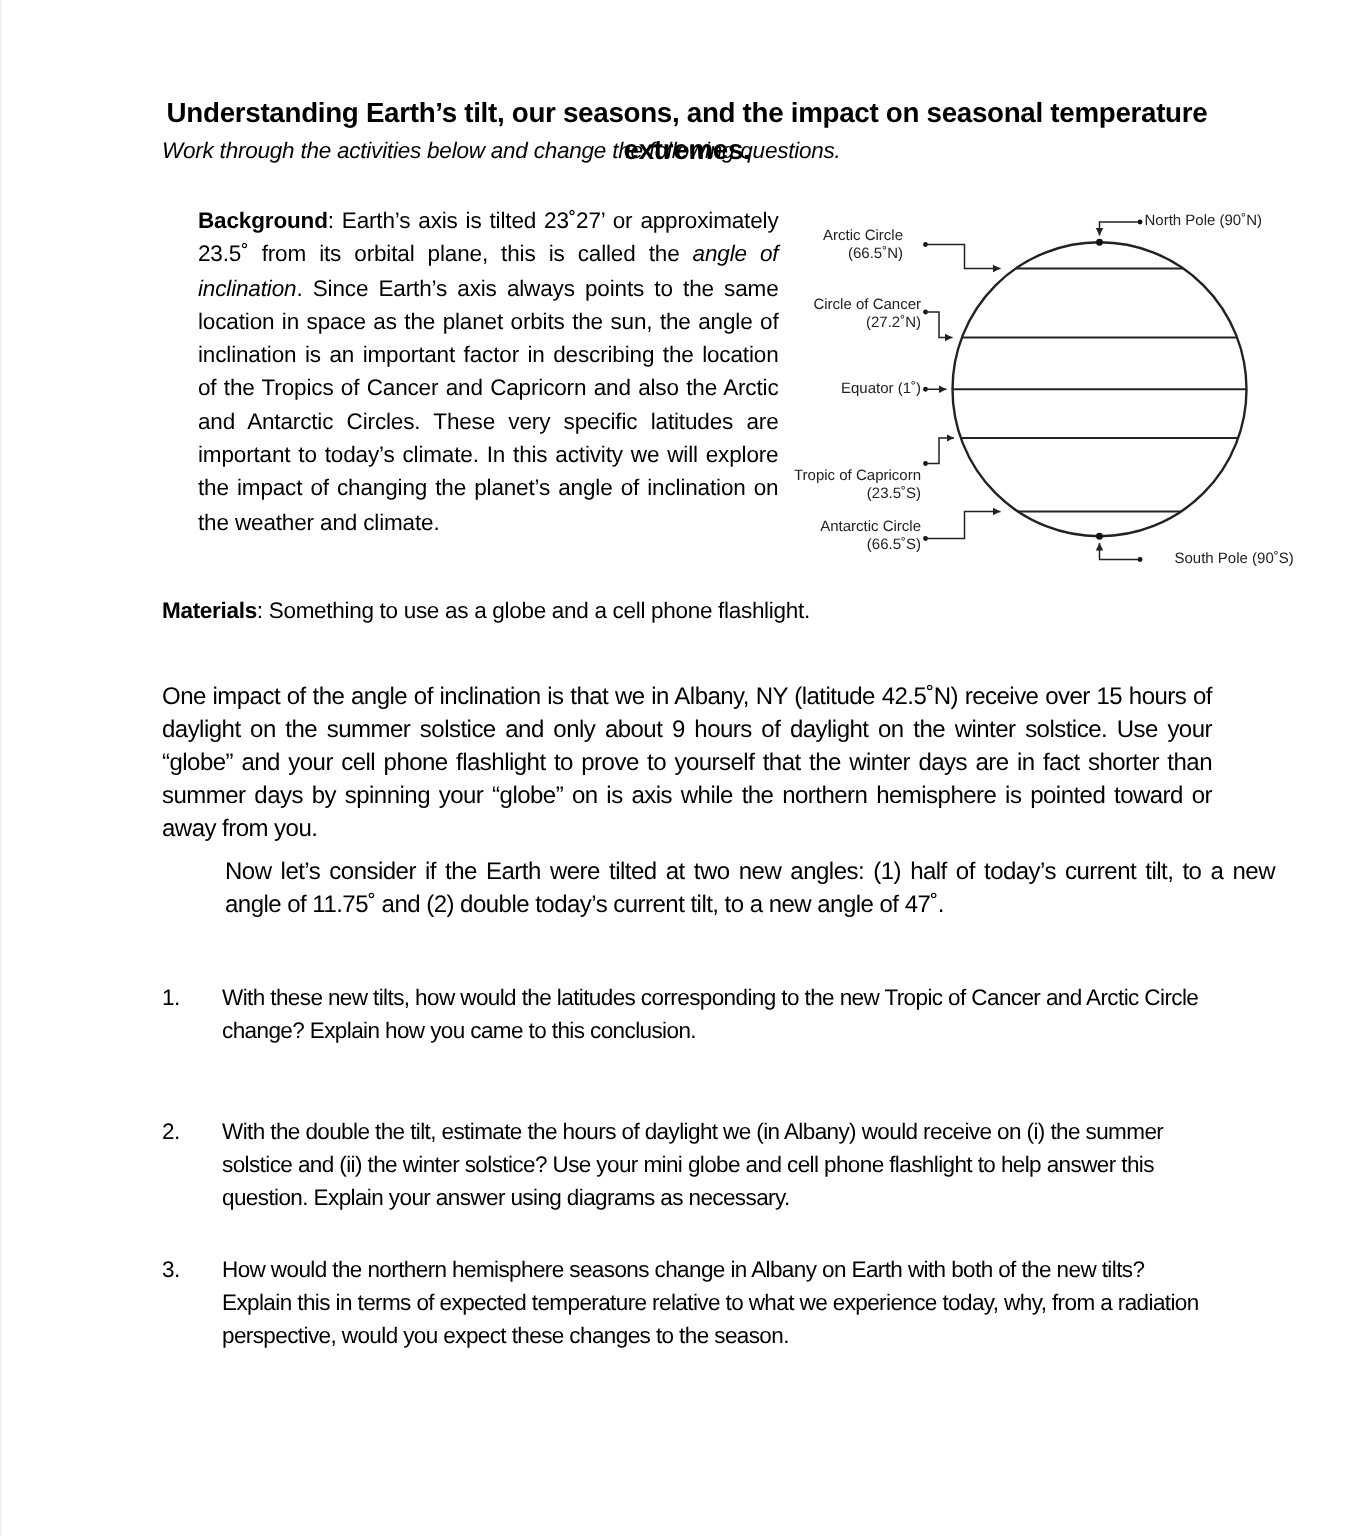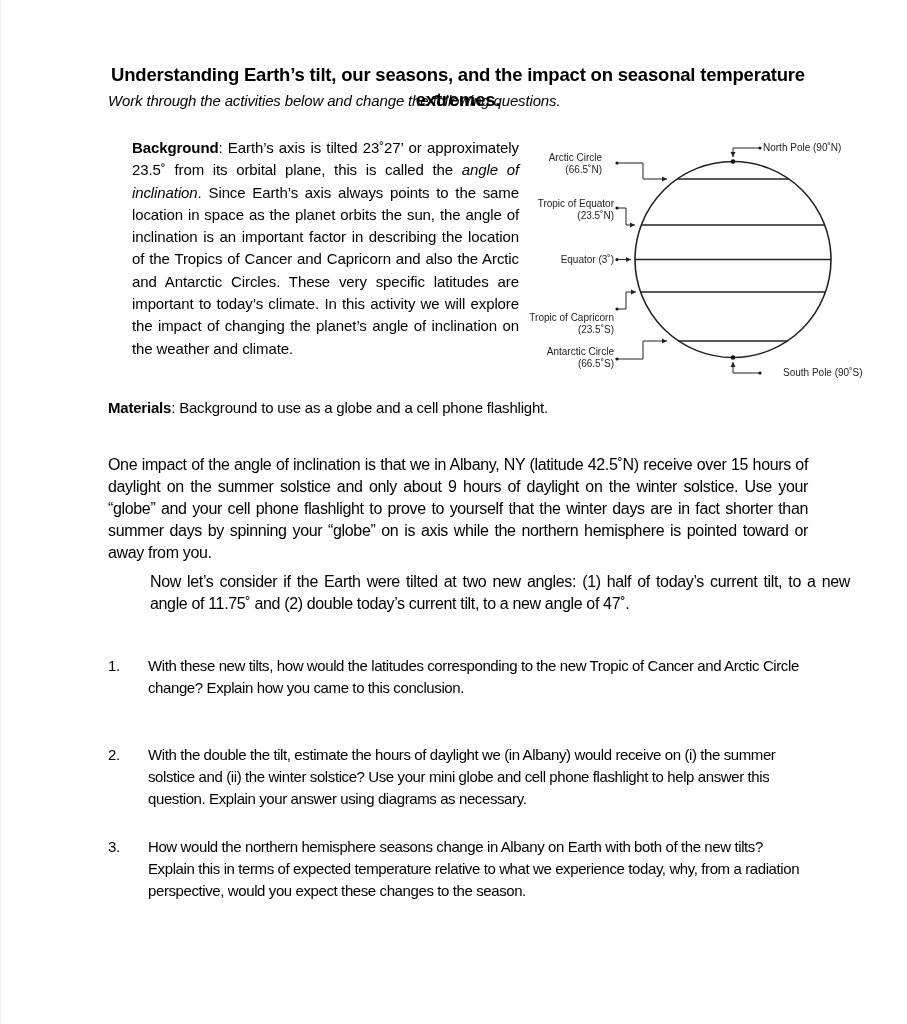--- a/index.html
+++ b/index.html
@@ -41,21 +41,21 @@
 <div class="left-strip"></div>
 
 <div class="title">Understanding Earth’s tilt, our seasons, and the impact on seasonal temperature extremes.</div>
 <div class="intro">Work through the activities below and change the following questions.</div>
 
 <div class="background">
   <b>Background</b><span>: Earth’s axis is tilted 23˚27’ or approximately 23.5˚ from its orbital plane, this is called the </span><i>angle of inclination</i><span>. Since Earth’s axis always points to the same location in space as the planet orbits the sun, the angle of inclination is an important factor in describing the location of the Tropics of Cancer and Capricorn and also the Arctic and Antarctic Circles. These very specific latitudes are important to today’s climate. In this activity we will explore the impact of changing the planet’s angle of inclination on the weather and climate.</span>
 </div>
 
 <div class="materials">
-  <b>Materials</b><span>:  Background to use as a globe and a cell phone flashlight.</span>
+  <b>Materials</b><span>:  Something to use as a globe and a cell phone flashlight.</span>
 </div>
 
 <div class="para p1">One impact of the angle of inclination is that we in Albany, NY (latitude 42.5˚N) receive over 15 hours of daylight on the summer solstice and only about 9 hours of daylight on the winter solstice. Use your “globe” and your cell phone flashlight to prove to yourself that the winter days are in fact shorter than summer days by spinning your “globe” on is axis while the northern hemisphere is pointed toward or away from you.</div>
 <div class="para p2">Now let’s consider if the Earth were tilted at two new angles: (1) half of today’s current tilt, to a new angle of 11.75˚ and (2) double today’s current tilt, to a new angle of 47˚.</div>
 
 <div class="q q1">
   <span class="num">1.</span>
   <span class="txt">With these new tilts, how would the latitudes corresponding to the new Tropic of Cancer and Arctic Circle change?  Explain how you came to this conclusion.</span>
 </div>
 <div class="q q2">
@@ -123,25 +123,25 @@
   </svg>
 
   <div class="dlabel" style="left:263px;top:12px;text-align:left;">North Pole (90˚N)</div>
   <div class="dlabel" style="left:263px;top:237px;text-align:left;margin-left:20px;">South Pole (90˚S)</div>
 
   <div class="dlabel" style="right:268px;top:22px;">
     <div>Arctic Circle</div>
     <div>(66.5˚N)</div>
   </div>
   <div class="dlabel" style="right:256px;top:68px;">
-    <div>Tropic of Equator</div>
-    <div>(23.5˚N)</div>
+    <div>Circle of Cancer</div>
+    <div>(27.2˚N)</div>
   </div>
   <div class="dlabel" style="right:256px;top:124px;">
-    <div>Equator (3˚)</div>
+    <div>Equator (1˚)</div>
   </div>
   <div class="dlabel" style="right:256px;top:182px;">
     <div>Tropic of Capricorn</div>
     <div>(23.5˚S)</div>
   </div>
   <div class="dlabel" style="right:256px;top:216px;">
     <div>Antarctic Circle</div>
     <div>(66.5˚S)</div>
   </div>
 </div>

